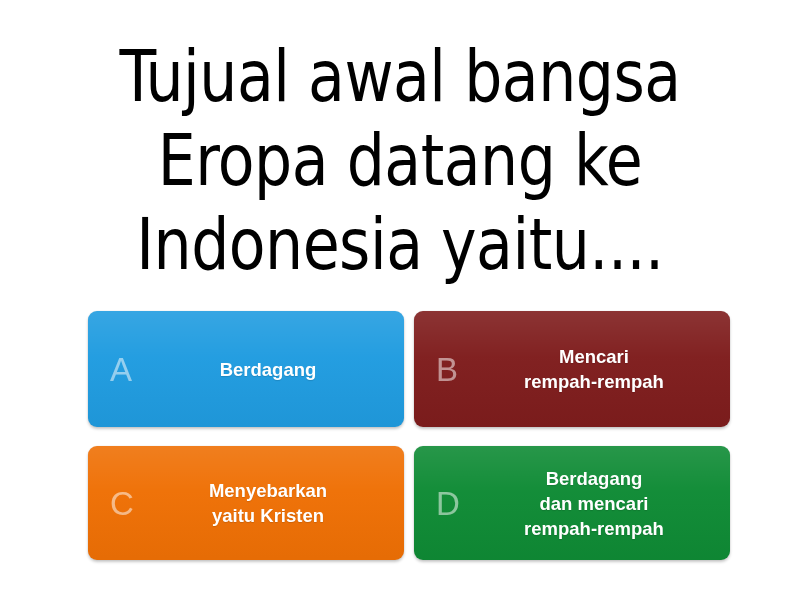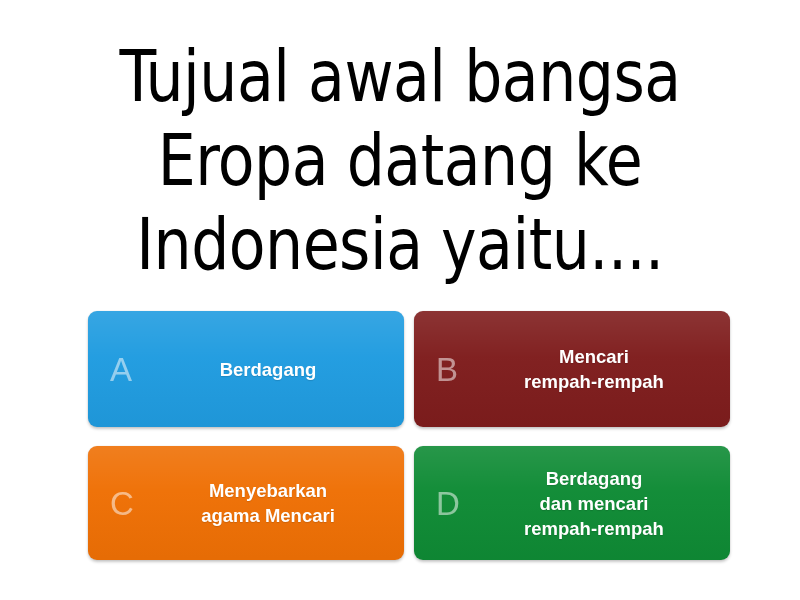--- a/index.html
+++ b/index.html
@@ -131,21 +131,21 @@
 
     <div class="answer-card" style="background: #7f1d1d;">
       <span class="answer-letter" style="color: rgba(255, 255, 255, 0.52);">B</span>
       <span class="answer-label" style="color: rgb(255, 255, 255);">Mencari
 rempah-rempah</span>
     </div>
 
     <div class="answer-card" style="background: rgb(239, 112, 5);">
       <span class="answer-letter" style="color: rgba(255, 255, 255, 0.52);">C</span>
       <span class="answer-label" style="color: rgb(255, 255, 255);">Menyebarkan
-agama Mencari</span>
+yaitu Kristen</span>
     </div>
 
     <div class="answer-card" style="background: rgb(15, 139, 53);">
       <span class="answer-letter" style="color: rgba(255, 255, 255, 0.52);">D</span>
       <span class="answer-label" style="color: rgb(255, 255, 255);">Berdagang
 dan mencari
 rempah-rempah</span>
     </div>
 
   </div>

